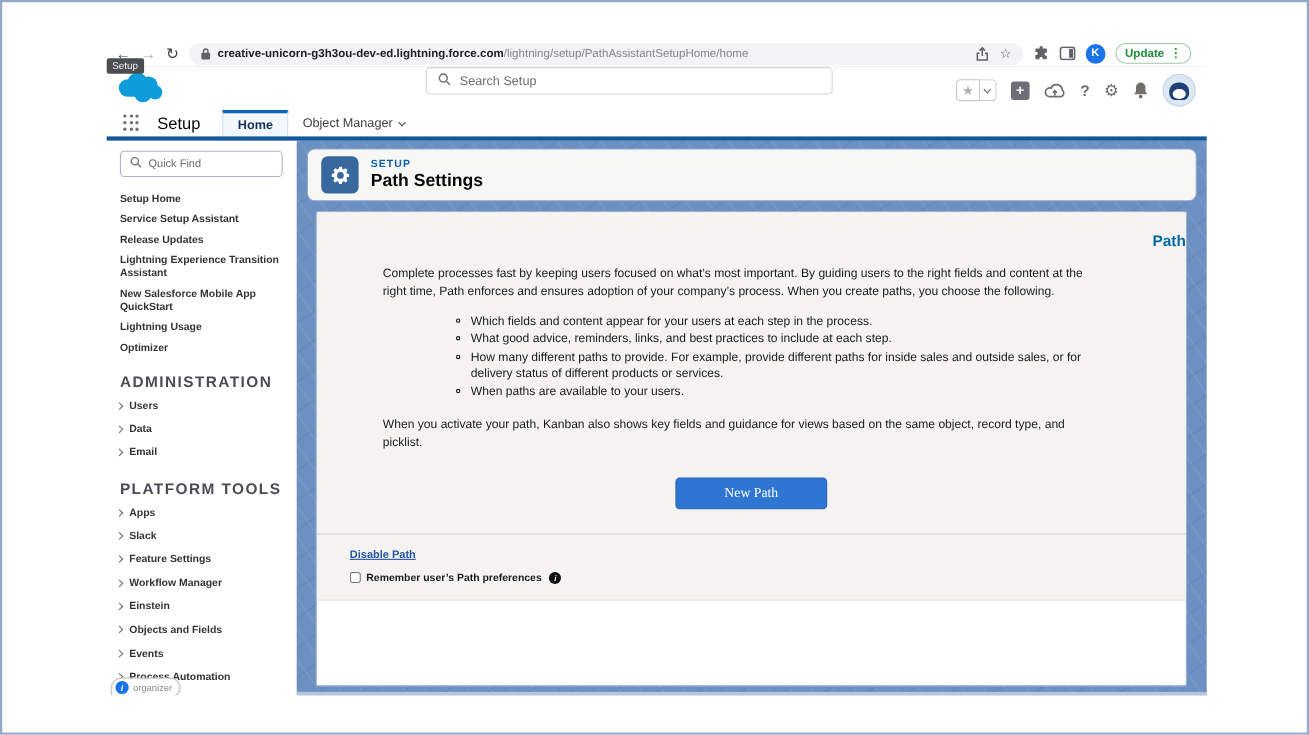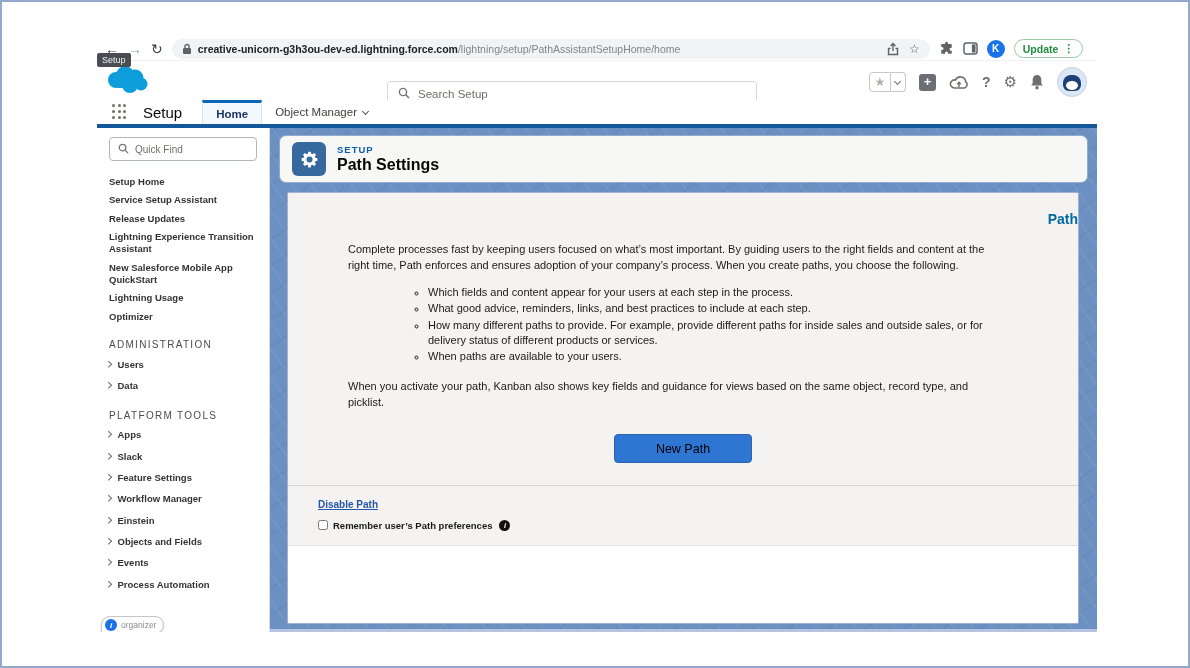--- a/index.html
+++ b/index.html
@@ -24,21 +24,21 @@
   .chrome-ic{display:inline-flex;align-items:center;justify-content:center;cursor:pointer}
   .star-g{font-size:12px;color:#5f6368}
   .k-avatar{width:18px;height:18px;border-radius:50%;background:var(--profile-avatar);color:#fff;font-size:10px;font-weight:700;display:flex;align-items:center;justify-content:center;cursor:pointer}
   .update-pill{display:flex;align-items:center;gap:5px;height:19px;padding:0 8px;border:1px solid #9ccaa7;border-radius:10px;color:var(--update-green);font-size:10.5px;font-weight:600;cursor:pointer;background:#fff}
   .kebab{font-size:11px;letter-spacing:0;color:var(--update-green)}
   .setup-tip{position:absolute;left:0;top:16px;z-index:20;background:#4a4d51;color:#f1f1f1;font-size:9px;padding:2px 5px;border-radius:2px}
 
   
   .sf-header{position:absolute;left:0;top:24px;width:100%;height:39px;background:#fff}
   .sf-logo{position:absolute;left:6px;top:3px;cursor:pointer}
-  .sf-search{position:absolute;left:290px;top:20px;width:370px;height:25px;border:1px solid #d8d6d4;border-radius:4px;display:flex;align-items:center;gap:8px;padding:0 10px;background:#fff}
+  .sf-search{position:absolute;left:290px;top:0;width:370px;height:25px;border:1px solid #d8d6d4;border-radius:4px;display:flex;align-items:center;gap:8px;padding:0 10px;background:#fff}
   .sf-search input{border:none;outline:none;font-size:11.5px;width:100%;font-family:"Liberation Sans",sans-serif;color:#333}
   .sf-search input::placeholder{color:#706e6b}
   .hdr-icons{position:absolute;right:10px;top:6px;height:30px;display:flex;align-items:center;gap:13px}
   .fav-combo{display:flex;height:20px}
   .fav-combo .seg{display:flex;align-items:center;justify-content:center;border:1px solid #c9c7c5;background:#fff;cursor:pointer}
   .fav-combo .seg.star{width:22px;border-radius:4px 0 0 4px;color:#b0adab;font-size:12px}
   .fav-combo .seg.drop{width:15px;border-left:none;border-radius:0 4px 4px 0}
   .chev-dn{width:5px;height:5px;border-right:1.5px solid #706e6b;border-bottom:1.5px solid #706e6b;transform:rotate(45deg);margin-top:-2px}
   .plus-box{width:17px;height:17px;background:#6b6f75;border-radius:3px;color:#fff;font-size:13px;font-weight:700;display:flex;align-items:center;justify-content:center;line-height:0;cursor:pointer}
   .q-help{font-size:14px;font-weight:700;color:#706e6b;cursor:pointer}
@@ -59,40 +59,40 @@
   .blue-bar{position:absolute;left:0;top:87px;width:100%;height:4px;background:var(--brand-bar)}
 
   
   .body-wrap{position:absolute;left:0;top:91px;width:100%;height:504px;display:flex}
   .sidebar{position:relative;width:173px;height:100%;background:#fff;border-right:1px solid #d8dde6;overflow:hidden;padding-top:9px}
   .quick-find{margin:0 12px;height:24px;border:1px solid #aeb6bd;border-radius:4px;display:flex;align-items:center;gap:6px;padding:0 8px;background:#fff}
   .quick-find input{border:none;outline:none;width:100%;font-size:10px;font-family:"Liberation Sans",sans-serif;color:#333}
   .quick-find input::placeholder{color:#706e6b}
   .side-list{margin-top:12px}
   .side-item{padding:3px 8px 3px 12px;font-size:9.5px;font-weight:700;color:#333;line-height:1.3;cursor:pointer}
-  .sec-header{margin:13px 0 4px 12px;font-size:10px;font-weight:400;letter-spacing:1.3px;color:#4a4c52}
+  .sec-header{margin:13px 0 4px 12px;font-size:14px;font-weight:700;letter-spacing:1.3px;color:#4a4c52}
   .side-item.expandable{display:flex;gap:7px;padding:4.5px 8px 4.5px 9px;align-items:flex-start}
   .chev-r{width:4.5px;height:4.5px;border-right:1.4px solid #706e6b;border-bottom:1.4px solid #706e6b;transform:rotate(-45deg);margin-top:3px;flex:none}
   .org-badge{position:absolute;left:4px;top:488px;z-index:5;display:flex;align-items:center;gap:4px;background:#fff;border:1px solid #c6c6c6;border-radius:9px 9px 9px 2px;padding:2px 7px 2px 3px;box-shadow:0 1px 2px rgba(0,0,0,.2)}
   .org-badge .i-dot{width:12px;height:12px;border-radius:50%;background:#1a73e8;color:#fff;font-size:8px;font-weight:700;display:flex;align-items:center;justify-content:center;font-style:italic}
   .org-badge .lbl{font-size:8.5px;color:#8a8a8a}
 
   
   .main{position:relative;flex:1;height:100%;background:var(--main-background);background-image:repeating-linear-gradient(55deg,rgba(255,255,255,.05) 0 2px,transparent 2px 16px),repeating-linear-gradient(-35deg,rgba(10,40,90,.05) 0 2px,transparent 2px 22px);border-bottom:3px solid #b6c4df}
   .page-header{position:absolute;left:9px;top:7px;width:809px;height:48px;background:#f7f7f6;border:1px solid #8fa9cf;border-radius:7px;display:flex;align-items:center;padding:0 12px;gap:11px}
   .gear-tile{width:34px;height:34px;border-radius:6px;background:var(--header-icon-tile);display:flex;align-items:center;justify-content:center;flex:none}
   .ph-text .eyebrow{font-size:9.5px;font-weight:700;letter-spacing:1px;color:var(--setup-eyebrow)}
   .ph-text .title{font-size:16px;font-weight:800;color:#080707;margin-top:1px}
   .content-card{position:absolute;left:17px;top:64px;width:792px;height:432px;background:#fff;border:1px solid #9fb2cf;border-radius:2px;overflow:hidden}
   .gray-panel{background:#f4f3f2;border-bottom:1px solid #e5e3e1;padding-top:18px}
   .path-title{text-align:right;font-size:14px;font-weight:700;color:#0369a1}
   .para{margin:15px 85px 0 60px;font-size:11px;line-height:1.42;color:#1a1a1a}
   .bullets{margin:12px 70px 0 140px;font-size:11px;line-height:1.38;color:#1a1a1a;list-style:circle}
   .bullets li{margin-bottom:1px}
-  .new-path{display:block;margin:24px auto 0;width:138px;height:29px;background:var(--primary-button);border:1px solid #2a62b4;border-radius:4px;color:#000000;font-size:12.5px;font-family:Liberation Sans, sans-serif;cursor:pointer}
+  .new-path{display:block;margin:24px auto 0;width:138px;height:29px;background:var(--primary-button);border:1px solid #2a62b4;border-radius:4px;color:#ffffff;font-size:12.5px;font-family:Liberation Serif, serif;cursor:pointer}
   .divider{border-top:1px solid #d8d6d4;margin-top:22px}
   .disable-sec{padding:8px 0 14px 30px}
   .disable-link{font-size:10px;font-weight:700;color:var(--link);text-decoration:underline;cursor:pointer}
   .remember-row{margin-top:8px;display:flex;align-items:flex-start;gap:5px}
   .remember-row input{width:10px;height:10px;margin:0;cursor:pointer}
   .remember-row label{font-size:9.5px;font-weight:700;color:#1a1a1a}
   .info-dot{width:11px;height:11px;border-radius:50%;background:#111;color:#fff;font-size:7.5px;font-weight:700;display:inline-flex;align-items:center;justify-content:center;font-style:italic;margin-left:2px}
 </style>
 </head>
 <body>
@@ -245,20 +245,24 @@
         <div>
 
         <div class="side-item expandable">
               <span class="chev-r"></span>
               <span>Users</span>
             </div>
             <div class="side-item expandable">
               <span class="chev-r"></span>
               <span>Data</span>
             </div>
+            <div class="side-item expandable">
+              <span class="chev-r"></span>
+              <span>Email</span>
+            </div>
           </div>
 
         <div class="sec-header">PLATFORM TOOLS</div>
         <div>
 
         <div class="side-item expandable">
               <span class="chev-r"></span>
               <span>Apps</span>
             </div>
             <div class="side-item expandable">

